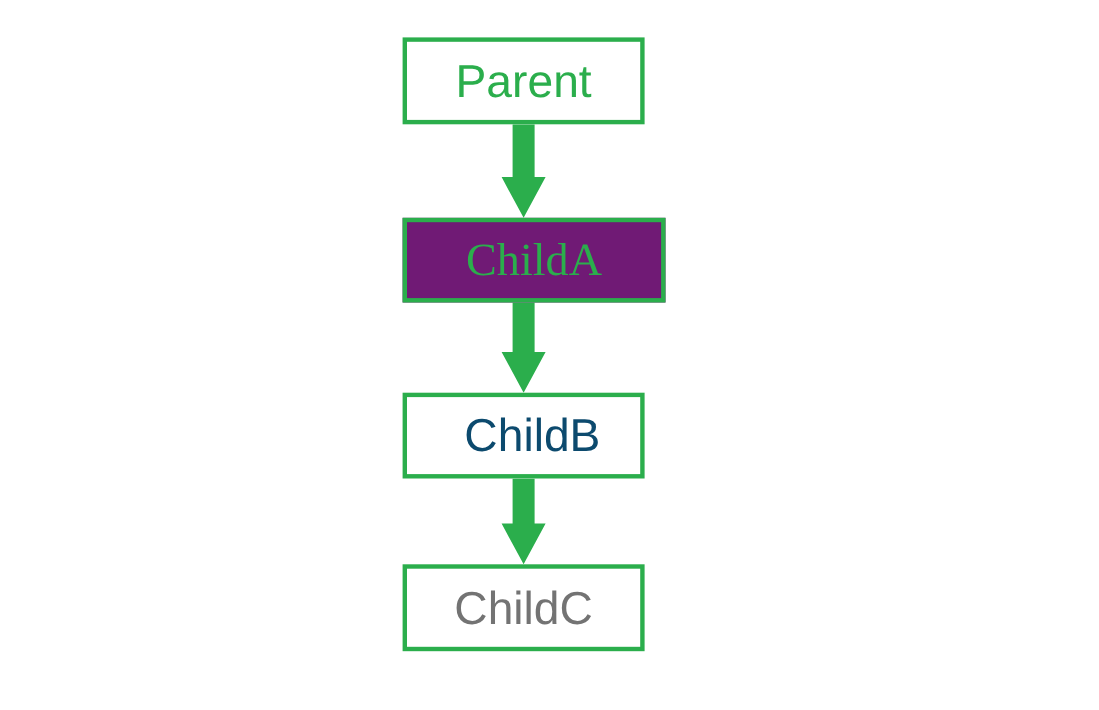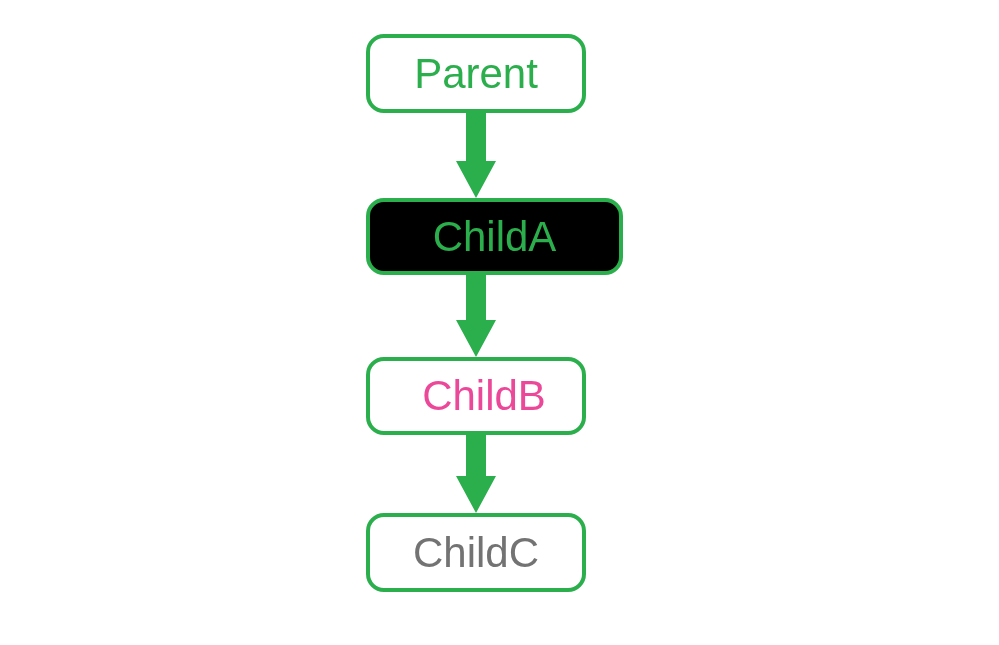--- a/index.html
+++ b/index.html
@@ -17,21 +17,20 @@
     font-family: "Liberation Sans", sans-serif;
   }
   .node-box {
     position: absolute;
     box-sizing: border-box;
     background: #ffffff;
     display: flex;
     align-items: center;
     justify-content: center;
     border-style: solid;
-    border-radius: 18px;
   }
   .node-label {
     font-size: 42px;
     line-height: 1;
     letter-spacing: 0px;
     white-space: nowrap;
     user-select: none;
   }
   .edge-arrow {
     position: absolute;
@@ -50,25 +49,25 @@
       <polygon points="10,0 30,0 30,45 40,45 20,82 0,45 10,45" fill="#2BAE4C"></polygon>
     </svg>
   <svg class="edge-arrow" width="40" height="78" viewBox="0 0 40 78" style="left: 456px; top: 435px;">
       <polygon points="10,0 30,0 30,41 40,41 20,78 0,41 10,41" fill="#2BAE4C"></polygon>
     </svg>
 
   <div class="node-box" style="left: 366px; top: 34px; width: 220px; height: 79px; border-width: 4px; border-color: rgb(43, 174, 76); background: rgb(255, 255, 255);">
     <span class="node-label" style="color: rgb(43, 174, 76);">Parent</span>
   </div>
 
-  <div class="node-box" style="left: 366px; top: 198px; width: 257px; height: 77px; border-width: 4px; border-color: rgb(43, 174, 76); background: #000000;">
+  <div class="node-box" style="left: 366px; top: 198px; width: 239px; height: 77px; border-width: 4px; border-color: rgb(43, 174, 76); background: #701a75; font-family: Liberation Serif, serif;">
     <span class="node-label" style="color: rgb(43, 174, 76);">ChildA</span>
   </div>
 
   <div class="node-box" style="left: 366px; top: 357px; width: 220px; height: 78px; border-width: 4px; border-color: rgb(43, 174, 76); background: rgb(255, 255, 255);">
-    <span class="node-label" style="color: #ec4899; margin-left: 16px;">ChildB</span>
+    <span class="node-label" style="color: #0c4a6e; margin-left: 16px;">ChildB</span>
   </div>
 
   <div class="node-box" style="left: 366px; top: 513px; width: 220px; height: 79px; border-width: 4px; border-color: rgb(43, 174, 76); background: rgb(255, 255, 255);">
     <span class="node-label" style="color: #737373;">ChildC</span>
   </div>
 
 </div>
 
 </body></html>

